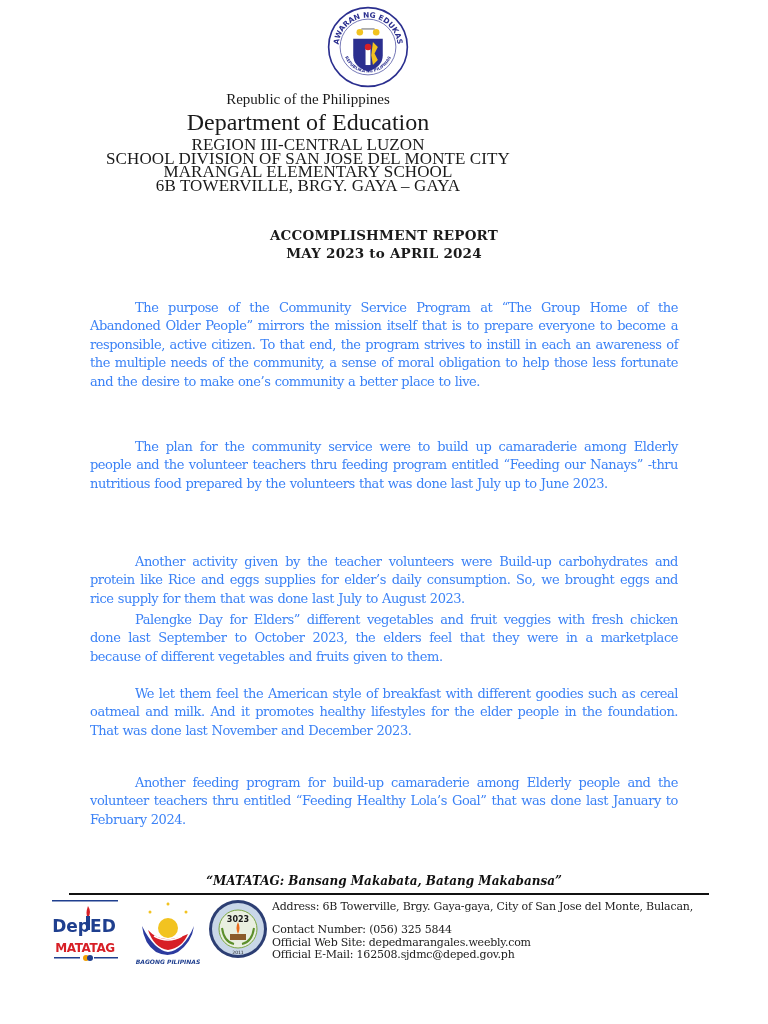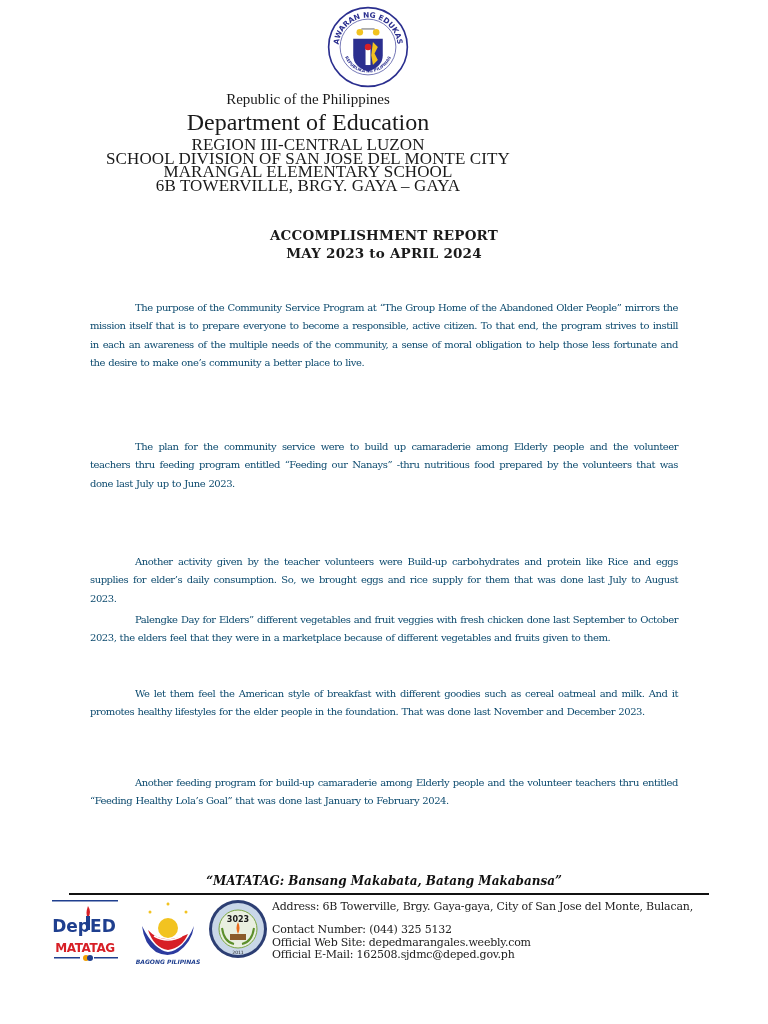--- a/index.html
+++ b/index.html
@@ -20,23 +20,23 @@
     .sub4 { top: 176px; }
     .title {
       position: absolute; left: 0; width: 768px; text-align: center;
       font-family: "DejaVu Serif", serif; font-weight: bold; font-size: 13.5px;
       letter-spacing: 0.2px;
     }
     .t1 { top: 227px; }
     .t2 { top: 245px; }
     .para {
       position: absolute; left: 90px; width: 588px; margin: 0;
-      font-family: "DejaVu Serif", serif; font-size: 10px; line-height: 18.4px;
+      font-family: "DejaVu Serif", serif; font-size: 13px; line-height: 18.4px;
       text-align: justify; text-indent: 45px; letter-spacing: -0.45px;
-      word-spacing: 0.5px; color: #0c4a6e;
+      word-spacing: 0.5px; color: #3b82f6;
     }
     .p1 { top: 299px; }
     .p2 { top: 438px; }
     .p3 { top: 525px; margin-top: 28px; }
     .p4 { top: 611px; }
     .p5 { top: 685px; }
     .p6 { top: 774px; }
     .motto {
       position: absolute; left: 0; width: 768px; text-align: center; top: 874px;
       font-family: "DejaVu Serif", serif; font-weight: bold; font-style: italic;
@@ -143,15 +143,15 @@
   <path d="M 30 24 Q 33 30 30 36 Q 27 30 30 24 Z" fill="#e86a1a"></path>
   <rect x="22" y="36" width="16" height="6" fill="#8a5a2a"></rect>
   <path d="M 14 30 Q 16 44 26 46" stroke="#5c8f2b" stroke-width="2" fill="none"></path>
   <path d="M 46 30 Q 44 44 34 46" stroke="#5c8f2b" stroke-width="2" fill="none"></path>
   <text x="30" y="56" text-anchor="middle" font-size="4.5" fill="#1a1a1a" font-family="DejaVu Sans, sans-serif">
     <tspan>2011</tspan>
   </text>
 </svg>
 
 <div class="contact c1">Address: 6B Towerville, Brgy. Gaya-gaya, City of San Jose del Monte, Bulacan,</div>
-<div class="contact c2">Contact Number: (044) 325 5132</div>
+<div class="contact c2">Contact Number: (056) 325 5844</div>
 <div class="contact c3">Official Web Site: depedmarangales.weebly.com</div>
 <div class="contact c4">Official E-Mail: 162508.sjdmc@deped.gov.ph</div>
 
 </body></html>

